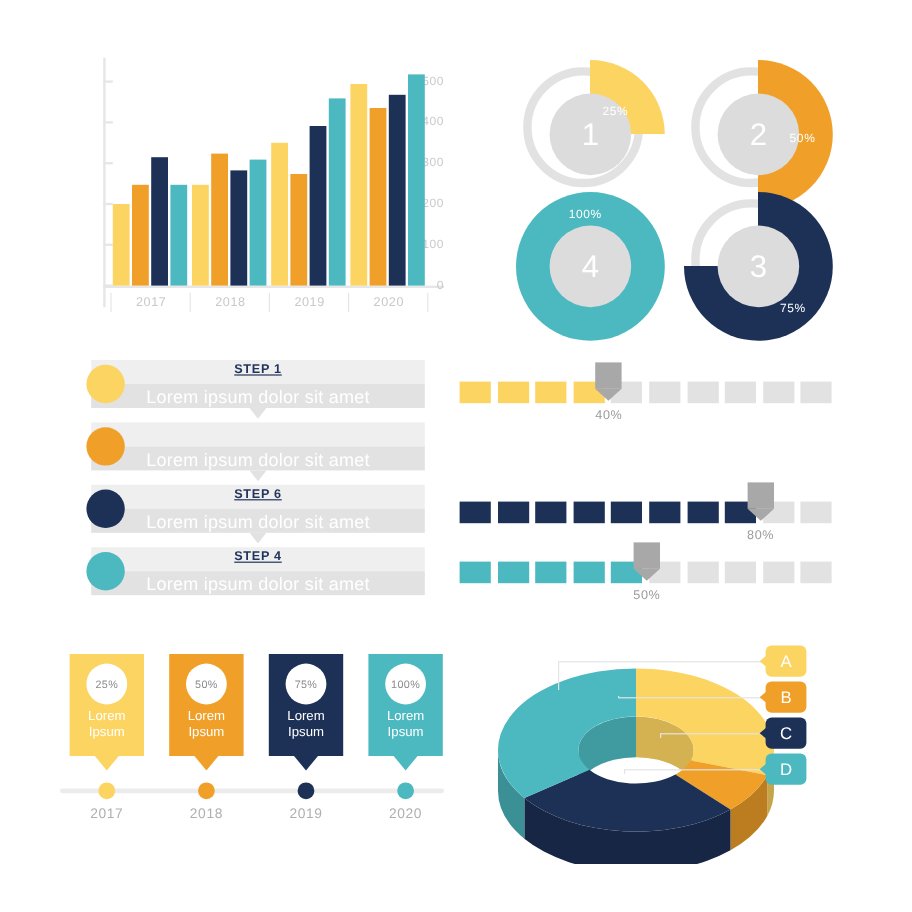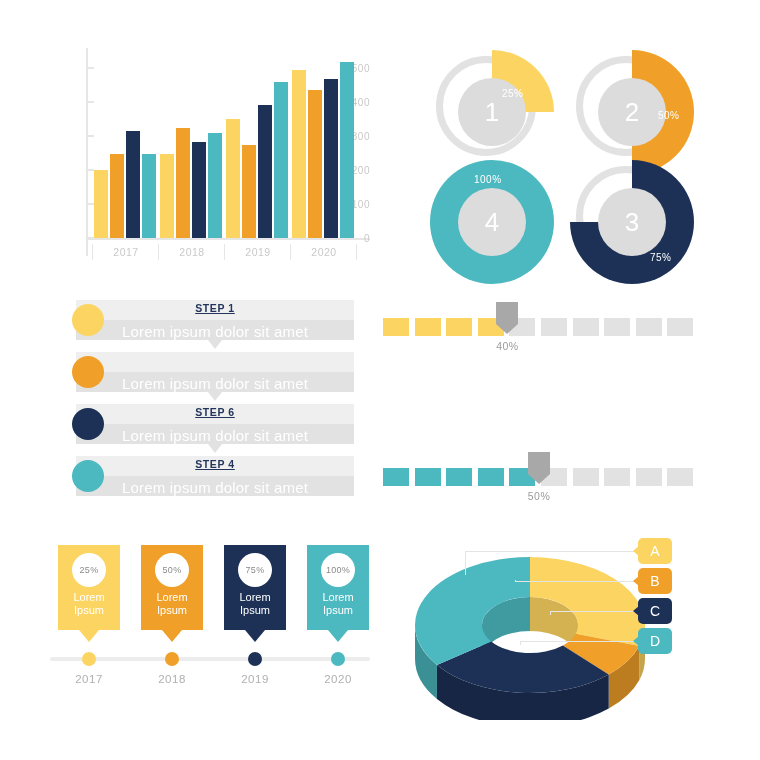--- a/index.html
+++ b/index.html
@@ -224,20 +224,39 @@
         <div class="pr-seg" style="left: 221.2px; background: rgb(226, 226, 226);"></div>
         <div class="pr-seg" style="left: 252.8px; background: rgb(226, 226, 226);"></div>
         <div class="pr-seg" style="left: 284.4px; background: rgb(226, 226, 226);"></div>
       </div>
       <div class="pr-marker" style="left: 113.4px;">
         <div class="m-body"></div>
         <div class="m-tip"></div>
       </div>
       <div class="pr-label" style="left: 101.4px;">40%</div>
     </div>
+    <div class="pr-row" style="top: 100px;">
+      <div class="pr-track">
+        <div class="pr-seg" style="left: 0px; background: rgb(29, 49, 87);"></div>
+        <div class="pr-seg" style="left: 31.6px; background: rgb(29, 49, 87);"></div>
+        <div class="pr-seg" style="left: 63.2px; background: rgb(29, 49, 87);"></div>
+        <div class="pr-seg" style="left: 94.8px; background: rgb(29, 49, 87);"></div>
+        <div class="pr-seg" style="left: 126.4px; background: rgb(29, 49, 87);"></div>
+        <div class="pr-seg" style="left: 158px; background: rgb(29, 49, 87);"></div>
+        <div class="pr-seg" style="left: 189.6px; background: rgb(29, 49, 87);"></div>
+        <div class="pr-seg" style="left: 221.2px; background: rgb(29, 49, 87);"></div>
+        <div class="pr-seg" style="left: 252.8px; background: rgb(226, 226, 226);"></div>
+        <div class="pr-seg" style="left: 284.4px; background: rgb(226, 226, 226);"></div>
+      </div>
+      <div class="pr-marker" style="left: 239.8px;">
+        <div class="m-body"></div>
+        <div class="m-tip"></div>
+      </div>
+      <div class="pr-label" style="left: 227.8px;">80%</div>
+    </div>
     <div class="pr-row" style="top: 150px;">
       <div class="pr-track">
         <div class="pr-seg" style="left: 0px; background: rgb(76, 185, 192);"></div>
         <div class="pr-seg" style="left: 31.6px; background: rgb(76, 185, 192);"></div>
         <div class="pr-seg" style="left: 63.2px; background: rgb(76, 185, 192);"></div>
         <div class="pr-seg" style="left: 94.8px; background: rgb(76, 185, 192);"></div>
         <div class="pr-seg" style="left: 126.4px; background: rgb(76, 185, 192);"></div>
         <div class="pr-seg" style="left: 158px; background: rgb(226, 226, 226);"></div>
         <div class="pr-seg" style="left: 189.6px; background: rgb(226, 226, 226);"></div>
         <div class="pr-seg" style="left: 221.2px; background: rgb(226, 226, 226);"></div>

